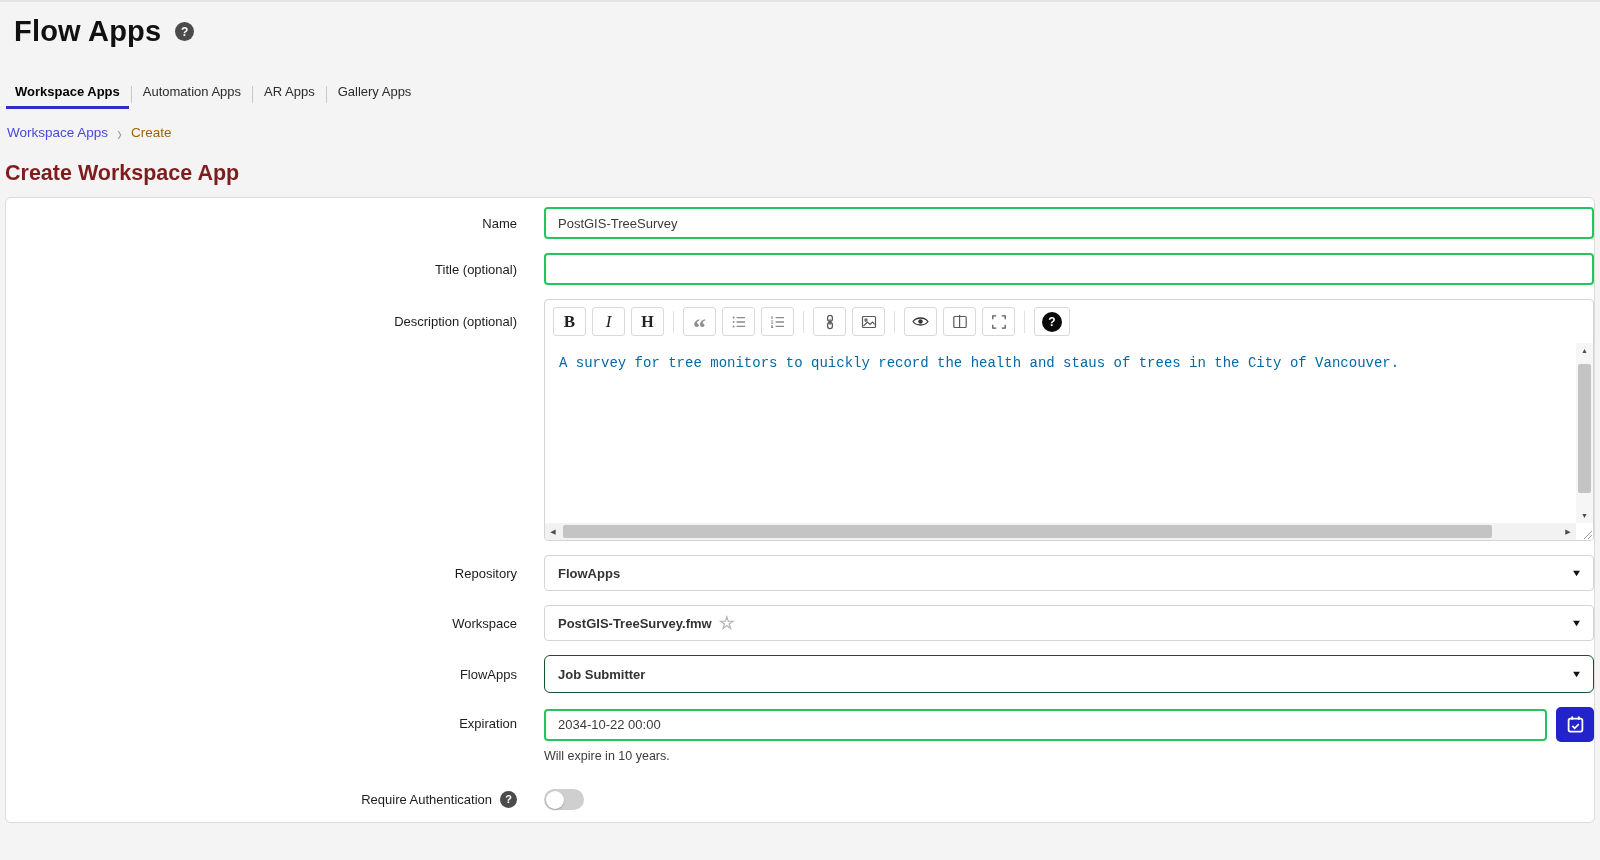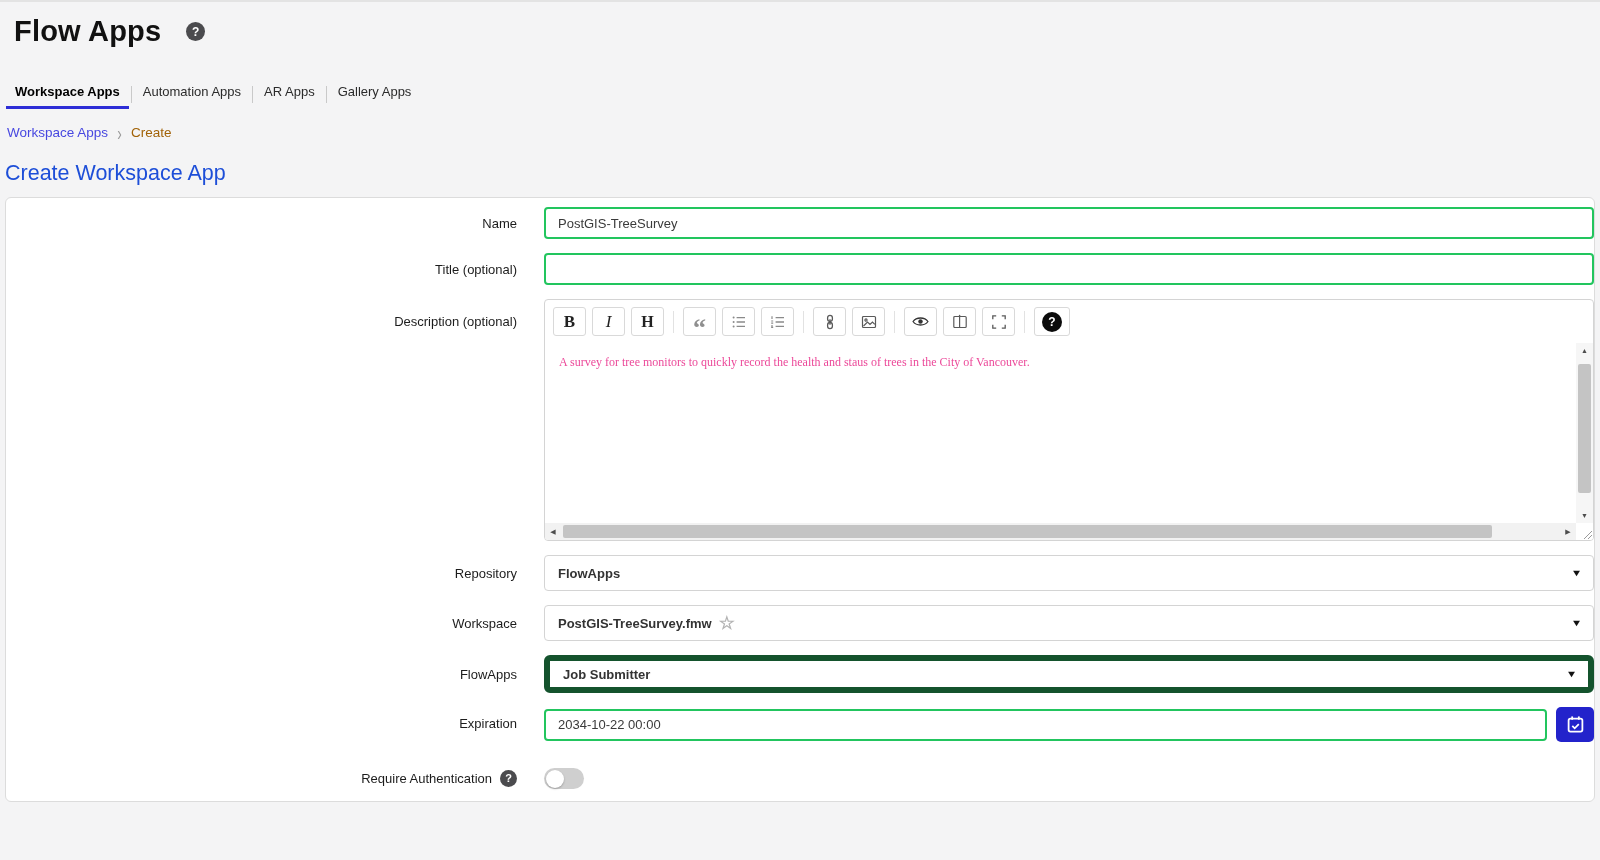--- a/index.html
+++ b/index.html
@@ -5,21 +5,21 @@
   * { box-sizing: border-box; margin: 0; padding: 0; }
   html, body { width: 1600px; height: 860px; overflow: hidden; }
   body {
     font-family: "Liberation Sans", sans-serif;
     background: #f4f4f5;
     color: #1a1a1a;
     border-top: 2px solid #e3e3e3;
   }
   
   .page-title {
-    display: flex; align-items: center; gap: 25px;
+    display: flex; align-items: center; gap: 14px;
     margin: 13px 0 0 14px;
     font-size: 29px; font-weight: 600; color: #111; letter-spacing: .2px;
   }
   .help-circle {
     display: inline-flex; align-items: center; justify-content: center;
     width: 19px; height: 19px; border-radius: 50%;
     background: #4b4b4e; color: #fff;
     font-size: 12px; font-weight: bold; line-height: 1;
     cursor: pointer;
   }
@@ -37,21 +37,21 @@
   .tab-sep { width: 1px; height: 17px; background: #c9c9c9; margin: 0 2px; align-self: center; }
   .breadcrumb {
     display: flex; align-items: center; gap: 9px;
     margin: 15px 0 0 7px; font-size: 13.5px;
   }
   .breadcrumb .crumb-link { color: #4747e0; cursor: pointer; }
   .breadcrumb .crumb-sep { color: #9a9a9a; font-size: 15px; transform: scale(.9,1.35); }
   .breadcrumb .crumb-current { color: #a16207; }
   .section-heading {
     margin: 20px 0 11px 5px;
-    font-size: 21.5px; font-weight: 400; color: #1d4ed8;
+    font-size: 21.5px; font-weight: 700; color: #7f1d1d;
   }
   
   .card {
     margin: 0 5px; background: #fff;
     border: 1px solid #dcdcdc; border-radius: 6px;
     padding: 9px 0 8px 0;
   }
   .row { display: flex; align-items: center; margin-bottom: 14px; }
   .row.top-align { align-items: flex-start; }
   .lbl {
@@ -71,21 +71,21 @@
   .select {
     position: relative; width: 100%; height: 36px;
     border: 1px solid #d4d4d4; border-radius: 4px; background: #fff;
     display: flex; align-items: center; padding: 0 30px 0 13px;
     font-size: 13px; color: #333; cursor: pointer; font-weight: bold;
   }
   .select .caret {
     position: absolute; right: 12px; top: 50%; transform: translateY(-50%) scaleX(1.3);
     font-size: 9px; color: #111;
   }
-  .select.focused { border: 6px solid #14532d; border-radius: 6px; height: 38px; text-align: right; }
+  .select.focused { border: 1px solid #14532d; border-radius: 6px; height: 38px; text-align: right; }
   .star { font-size: 18px; color: #b3b3b3; margin-left: 7px; line-height: 1; }
   
   .editor { width: 100%; border: 1px solid #d4d4d4; border-radius: 4px; background: #fff; overflow: hidden; }
   .ed-toolbar { display: flex; align-items: center; gap: 6px; padding: 7px 8px; }
   .ed-btn {
     width: 33px; height: 29px; background: #fff;
     border: 1px solid #d9d9d9; border-radius: 3px;
     display: inline-flex; align-items: center; justify-content: center;
     cursor: pointer; color: #222; padding: 0;
   }
@@ -96,22 +96,22 @@
   .g-quote  { font-family: "Liberation Serif", serif; font-weight: bold; font-size: 26px; color: #8f8f8f; transform: translateY(6px); }
   .qcircle {
     display: inline-flex; align-items: center; justify-content: center;
     width: 20px; height: 20px; border-radius: 50%;
     background: #0b0b0b; color: #fff; font-size: 12px; font-weight: bold;
   }
   .ed-sep { width: 1px; height: 22px; background: #e2e2e2; margin: 0 3px; }
   .ed-main { display: flex; height: 180px; }
   .ed-text {
     flex: 1; padding: 10px 14px;
-    font-family: Liberation Serif, serif;
-    font-size: 12px; color: #ec4899; line-height: 1.5;
+    font-family: Liberation Mono, monospace;
+    font-size: 14px; color: #0369a1; line-height: 1.5;
     white-space: nowrap; overflow: hidden;
   }
   .vscroll { width: 17px; display: flex; flex-direction: column; background: #f6f6f6; }
   .scroll-arr {
     height: 15px; display: flex; align-items: center; justify-content: center;
     font-size: 7px; color: #4d4d4d; cursor: pointer;
   }
   .vtrack { flex: 1; position: relative; }
   .vthumb { position: absolute; left: 2px; right: 2px; top: 4%; height: 86%; background: #c4c4c4; border-radius: 2px; }
   .ed-bottom { display: flex; height: 17px; }
@@ -334,20 +334,21 @@
         <input class="txt-input" type="text" value="2034-10-22 00:00" style="">
         <button class="cal-btn">
           <svg width="19" height="19" viewBox="0 0 16 16" fill="none" stroke="#fff" stroke-width="1.5">
             <rect x="2.2" y="3" width="11.6" height="11" rx="1.6"></rect>
             <line x1="5.2" y1="1.2" x2="5.2" y2="4"></line>
             <line x1="10.8" y1="1.2" x2="10.8" y2="4"></line>
             <path d="M5.3 9.2 L7.3 11.2 L10.8 7.7"></path>
           </svg>
         </button>
       </div>
+      <div class="helper">Will expire in 10 years.</div>
     </div>
   </div>
 
   <div class="row auth-row">
     <label class="lbl">
       <span>Require Authentication</span>
       <span class="help-circle" style="width:17px;height:17px;font-size:11px;">?</span>
     </label>
     <div class="ctl">
       <div class="toggle">

